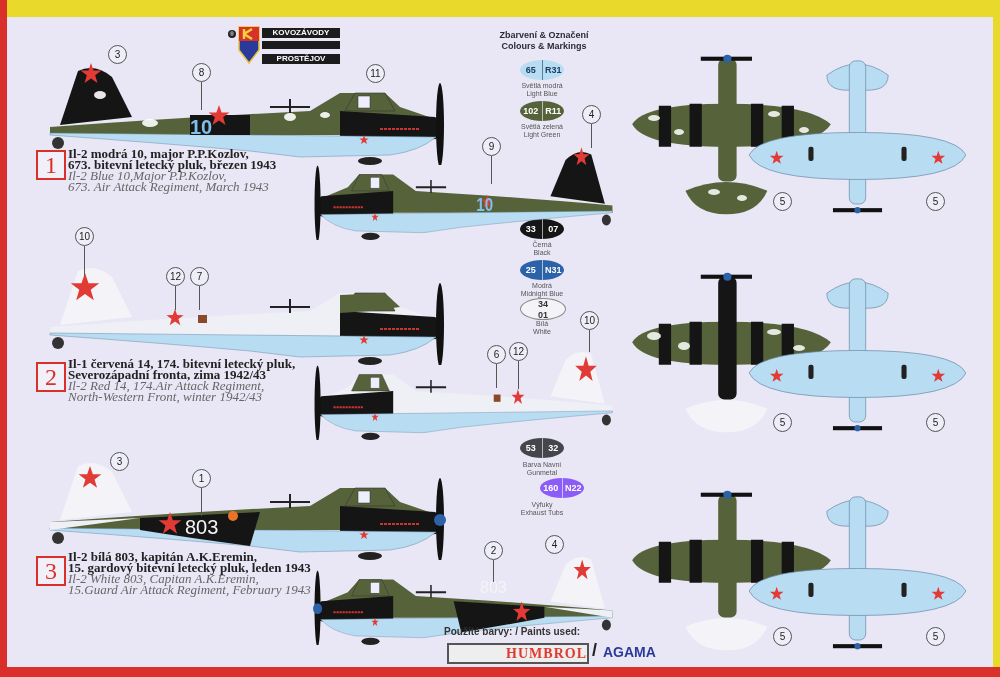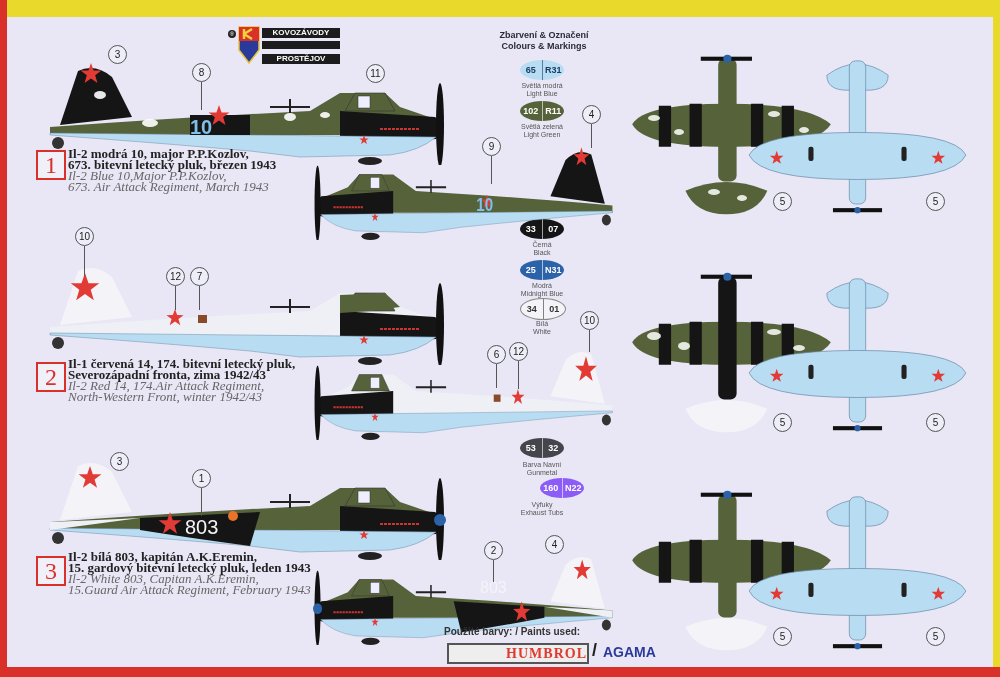--- a/index.html
+++ b/index.html
@@ -95,21 +95,21 @@
   <div class="chip" style="left:520px;top:260px;background:#2b62a8;color:#fff;">
       <span>25</span>
       <i class="div"></i>
       <span>N31</span>
     </div>
   <div class="chip-lbl" style="left:497px;top:282px;">
       <div>Modrá</div>
       <div>Midnight Blue</div>
     </div>
 
-  <div class="chip" style="left:520px;top:298px;background:#f4f4f8;color:#333;border:1px solid #888;">
+  <div class="chip" style="left:520px;top:298px;background:#f4f4f8;color:#333;border:1px solid #888;flex-direction:column;">
       <span>34</span>
       <i class="div"></i>
       <span>01</span>
     </div>
   <div class="chip-lbl" style="left:497px;top:320px;">
       <div>Bílá</div>
       <div>White</div>
     </div>
 
   <div class="chip" style="left:520px;top:438px;background:#45464c;color:#fff;">

